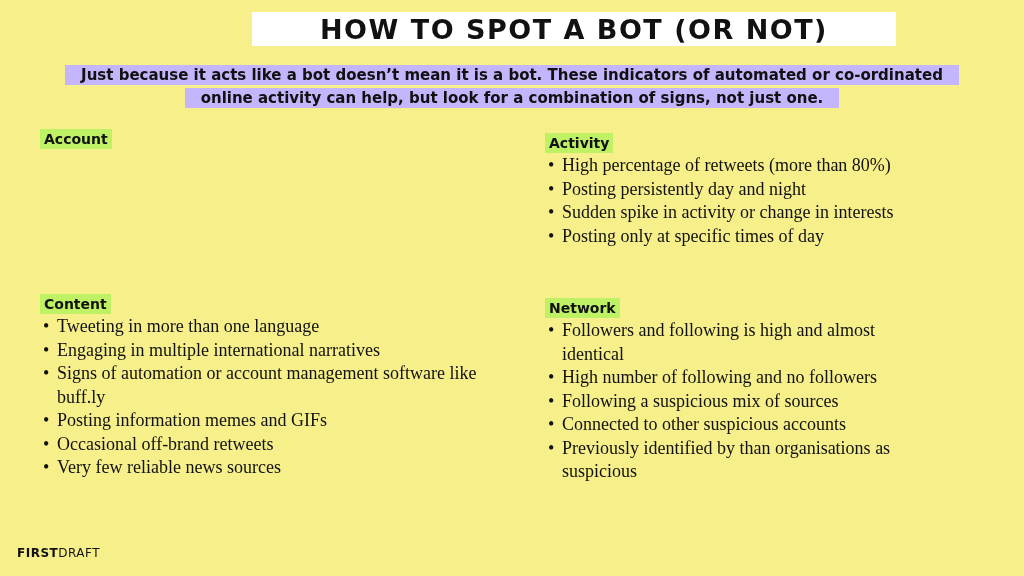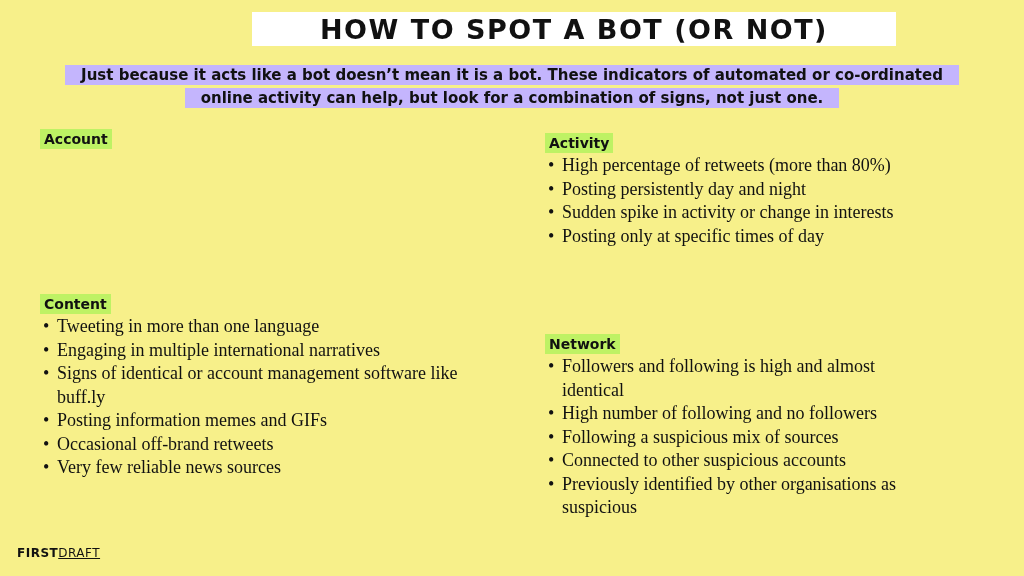--- a/index.html
+++ b/index.html
@@ -11,62 +11,62 @@
     font-family:"DejaVu Sans", sans-serif; font-weight:bold; font-size:15px; line-height:23px; }
   .subtitle span { background:#c4b5fd; padding:1px 16px; -webkit-box-decoration-break:clone; box-decoration-break:clone;text-align:right; }
   .section { position:absolute; }
   .section h3 { margin:0 0 1px 0; display:inline-block; background:#bef264; padding:1px 4px;
     font-family:"DejaVu Sans", sans-serif; font-weight:bold; font-size:14px; line-height:18px; }
   .section ul { margin:0; padding:0; list-style:none; font-family:"Liberation Serif", serif; font-size:18px; line-height:23.5px; }
   .section li { position:relative; padding-left:17px; }
   .section li::before { content:"\2022"; position:absolute; left:3px; }
   .logo { position:absolute; left:17px; top:546px; font-family:"DejaVu Sans", sans-serif; font-size:12px; letter-spacing:0.5px; }
   .logo b { font-weight:bold;text-align:right; }
-  .logo span.light { font-weight:normal;text-decoration:underline; }
+  .logo span.light { font-weight:normal; }
 </style>
 </head>
 <body>
 
 <div class="title">HOW TO SPOT A BOT (OR NOT)</div>
 
 <div class="subtitle">
   <span>Just because it acts like a bot doesn’t mean it is a bot. These indicators of automated or co-ordinated</span><br>
   <span>online activity can help, but look for a combination of signs, not just one.</span>
 </div>
 
 <div class="section" style="left:40px; top:129px; width:470px;">
   <h3>Account</h3>
 </div>
 
 <div class="section" style="left:40px; top:294px; width:440px;">
   <h3>Content</h3>
   <ul>
     <li>Tweeting in more than one language</li>
     <li>Engaging in multiple international narratives</li>
-    <li>Signs of identical or account management software like buff.ly</li>
+    <li>Signs of automation or account management software like buff.ly</li>
     <li>Posting information memes and GIFs</li>
     <li>Occasional off-brand retweets</li>
     <li>Very few reliable news sources</li>
   </ul>
 </div>
 
 <div class="section" style="left:545px; top:133px; width:450px;">
   <h3>Activity</h3>
   <ul>
     <li>High percentage of retweets (more than 80%)</li>
     <li>Posting persistently day and night</li>
     <li>Sudden spike in activity or change in interests</li>
     <li>Posting only at specific times of day</li>
   </ul>
 </div>
 
-<div class="section" style="left:545px; top:298px; width:360px;margin-top:36px;">
+<div class="section" style="left:545px; top:298px; width:360px;">
   <h3>Network</h3>
   <ul>
     <li>Followers and following is high and almost identical</li>
     <li>High number of following and no followers</li>
     <li>Following a suspicious mix of sources</li>
     <li>Connected to other suspicious accounts</li>
-    <li>Previously identified by other organisations as suspicious</li>
+    <li>Previously identified by than organisations as suspicious</li>
   </ul>
 </div>
 
 <div class="logo"><b>FIRST</b><span class="light">DRAFT</span></div>
 
 </body></html>

